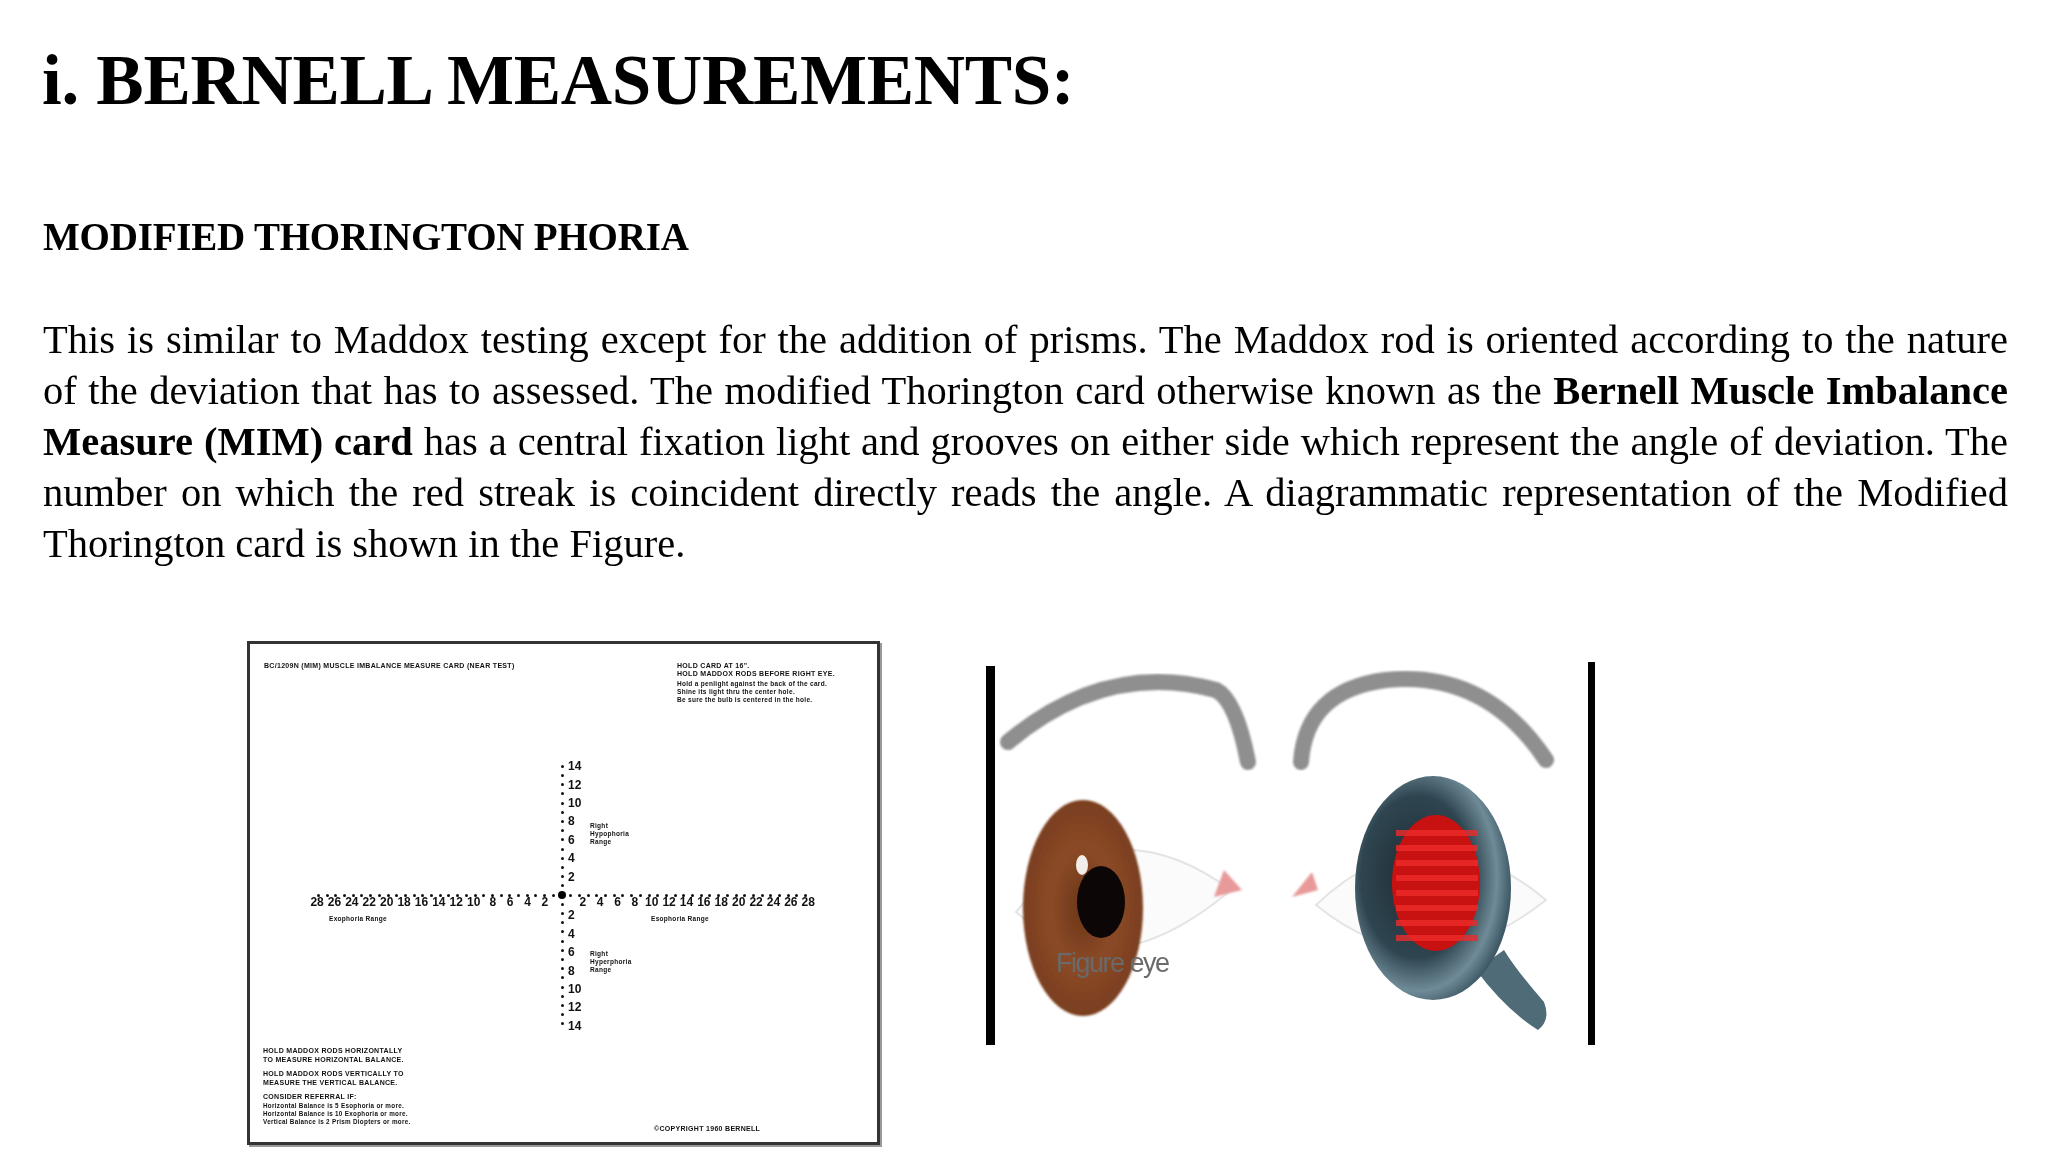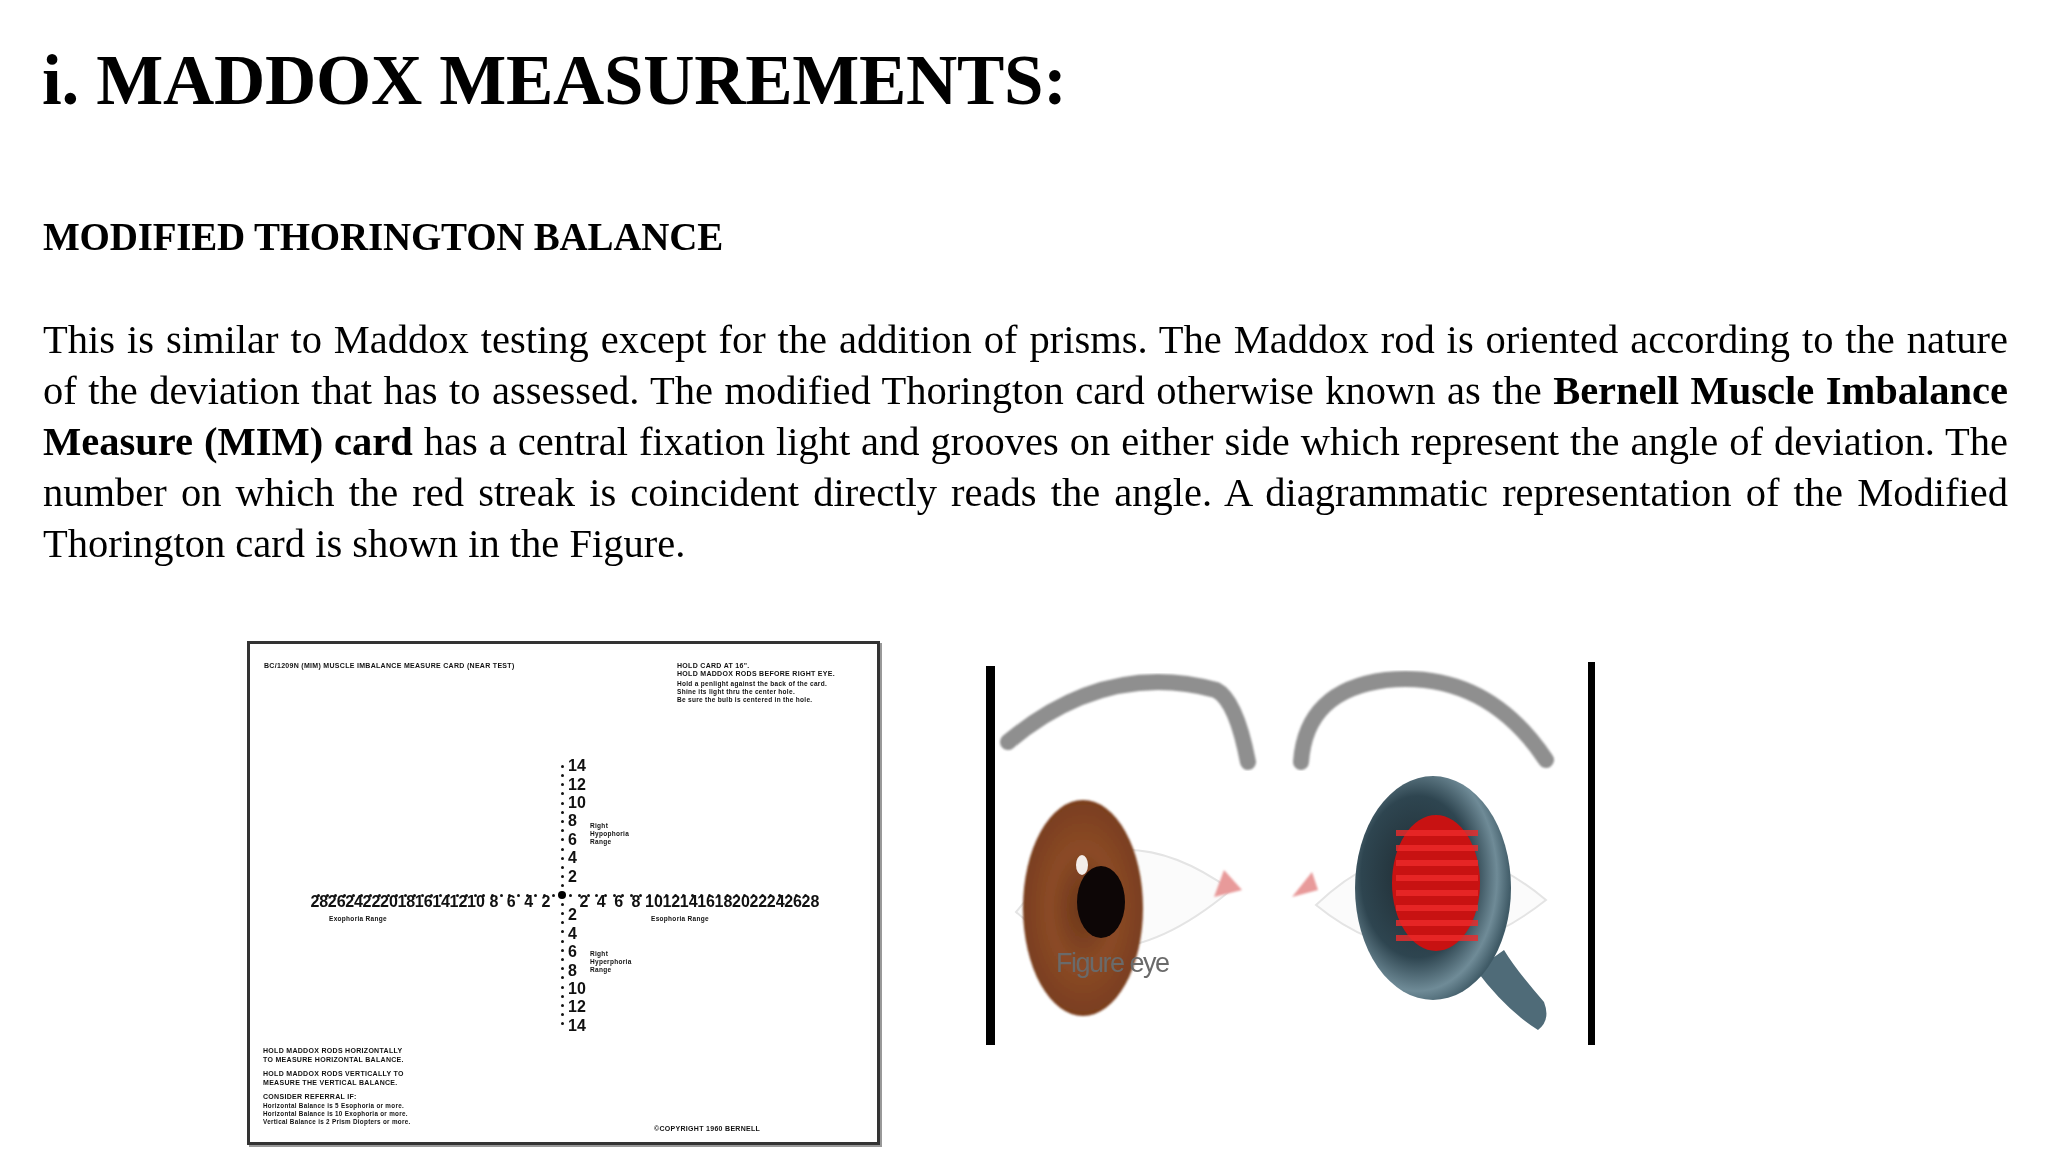--- a/index.html
+++ b/index.html
@@ -5,34 +5,34 @@
   html, body { margin:0; padding:0; background:#ffffff; }
   body { width:2048px; height:1152px; position:relative; overflow:hidden; font-family:"Liberation Serif", "DejaVu Serif", serif; color:#000; }
   .h1 { position:absolute; left:42px; top:42px; font-size:71px; font-weight:bold; line-height:76px; white-space:nowrap; letter-spacing:-0.3px; }
   .h2 { position:absolute; left:43px; top:214px; font-size:39px; font-weight:bold; line-height:46px; white-space:nowrap; letter-spacing:-0.2px; }
   .para { position:absolute; left:43px; top:314px; width:1965px; font-size:40.5px; line-height:51px; text-align:justify; }
   .para b { font-weight:bold; }
 
   
   .card { position:absolute; left:247px; top:641px; width:627px; height:498px; border:3px solid #333; border-right-width:3px; box-shadow:2px 2px 0 #999; background:#fff; font-family:"Liberation Sans", "DejaVu Sans", sans-serif; font-weight:bold; color:#111; }
   .card .t { position:absolute; font-size:7px; line-height:9px; white-space:nowrap; letter-spacing:0.3px; }
-  .card .num { position:absolute; font-size:16px; font-weight:bold; line-height:10px; white-space:nowrap; }
+  .card .num { position:absolute; font-size:12px; font-weight:bold; line-height:10px; white-space:nowrap; }
   .card .dot { position:absolute; width:3px; height:3px; border-radius:50%; background:#111; }
   .card .center { position:absolute; width:8px; height:8px; border-radius:50%; background:#000; }
 
   
   .eyes { position:absolute; left:986px; top:650px; width:610px; height:400px; }
   .bar { position:absolute; background:#000; }
   .eye-label { position:absolute; left:70px; top:298px; font-family:"Liberation Sans", "DejaVu Sans", sans-serif; font-size:27px; color:#6a6a6a; letter-spacing:-1.5px; filter:blur(0.4px); }
 </style>
 </head>
 <body>
 
-<div class="h1">i.  MADDOX MEASUREMENTS:</div>
-<div class="h2">MODIFIED THORINGTON BALANCE</div>
+<div class="h1">i.  BERNELL MEASUREMENTS:</div>
+<div class="h2">MODIFIED THORINGTON PHORIA</div>
 <p class="para" style="margin:0"><span>This is similar to Maddox testing except for the addition of prisms. The Maddox rod is oriented according to the nature of the deviation that has to assessed. The modified Thorington card otherwise known as the </span><b>Bernell Muscle Imbalance Measure (MIM) card</b><span> has a central fixation light and grooves on either side which represent the angle of deviation. The number on which the red streak is coincident directly reads the angle. A diagrammatic representation of the Modified Thorington card is shown in the Figure.</span></p>
 
 <div class="card" id="card">
   <div class="t" style="left:14px;top:17px;">BC/1209N (MIM)  MUSCLE IMBALANCE MEASURE CARD (NEAR TEST)</div>
   <div class="t" style="left:427px;top:17px;">HOLD CARD AT 16".</div>
   <div class="t" style="left:427px;top:25px;">HOLD MADDOX  RODS BEFORE RIGHT EYE.</div>
   <div class="t" style="left:427px;top:35px;font-size:6.5px;">Hold a penlight against the back of the card.</div>
   <div class="t" style="left:427px;top:43px;font-size:6.5px;">Shine its light thru the center hole.</div>
   <div class="t" style="left:427px;top:51px;font-size:6.5px;">Be sure the bulb is centered in the hole.</div>
 

